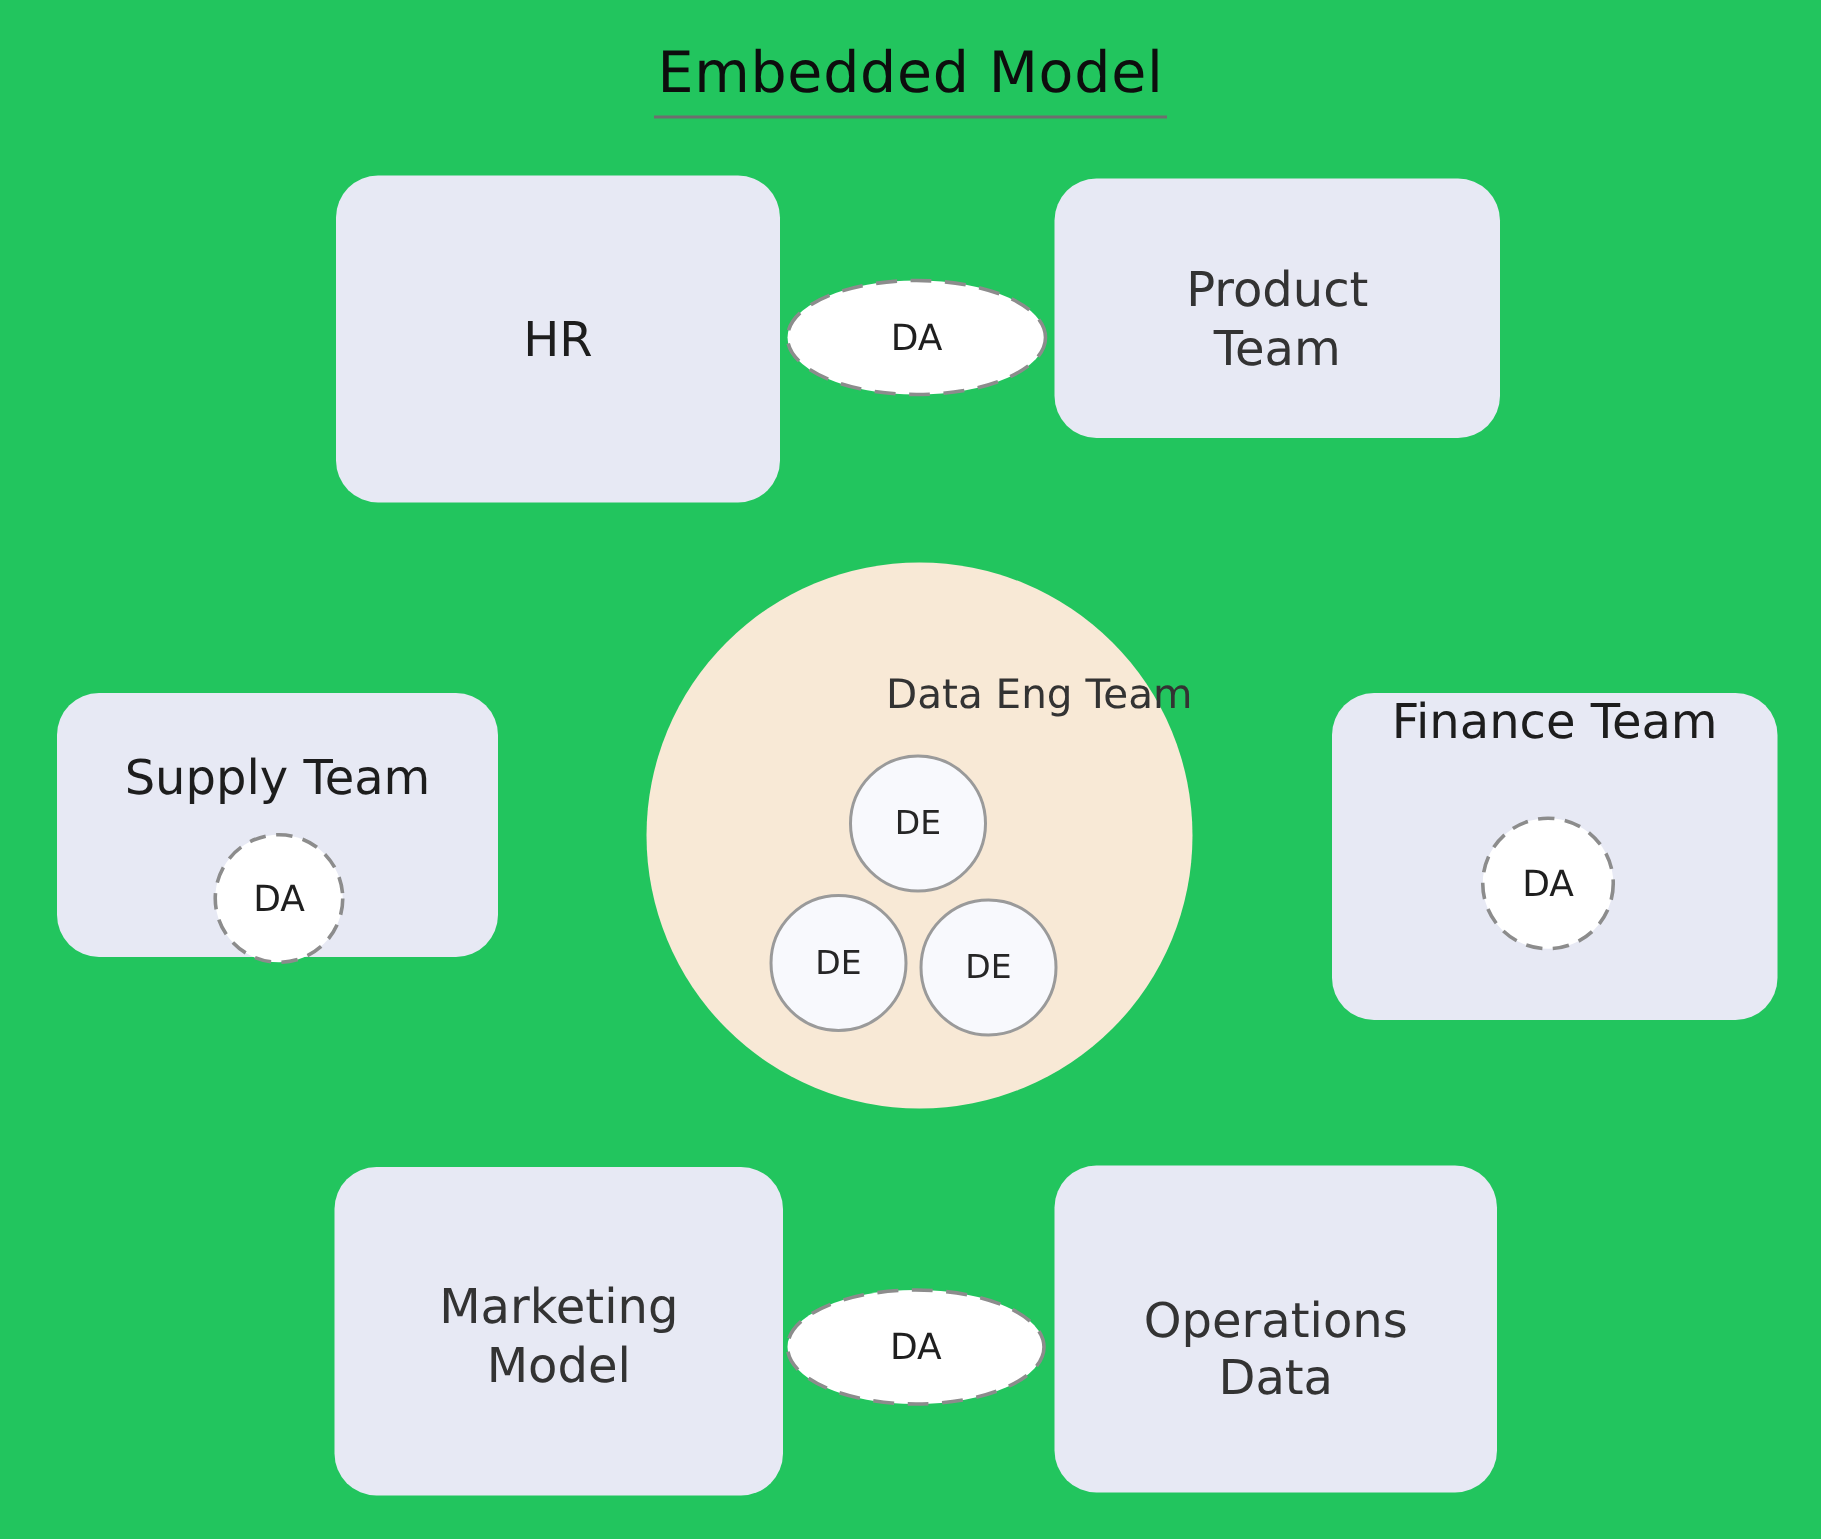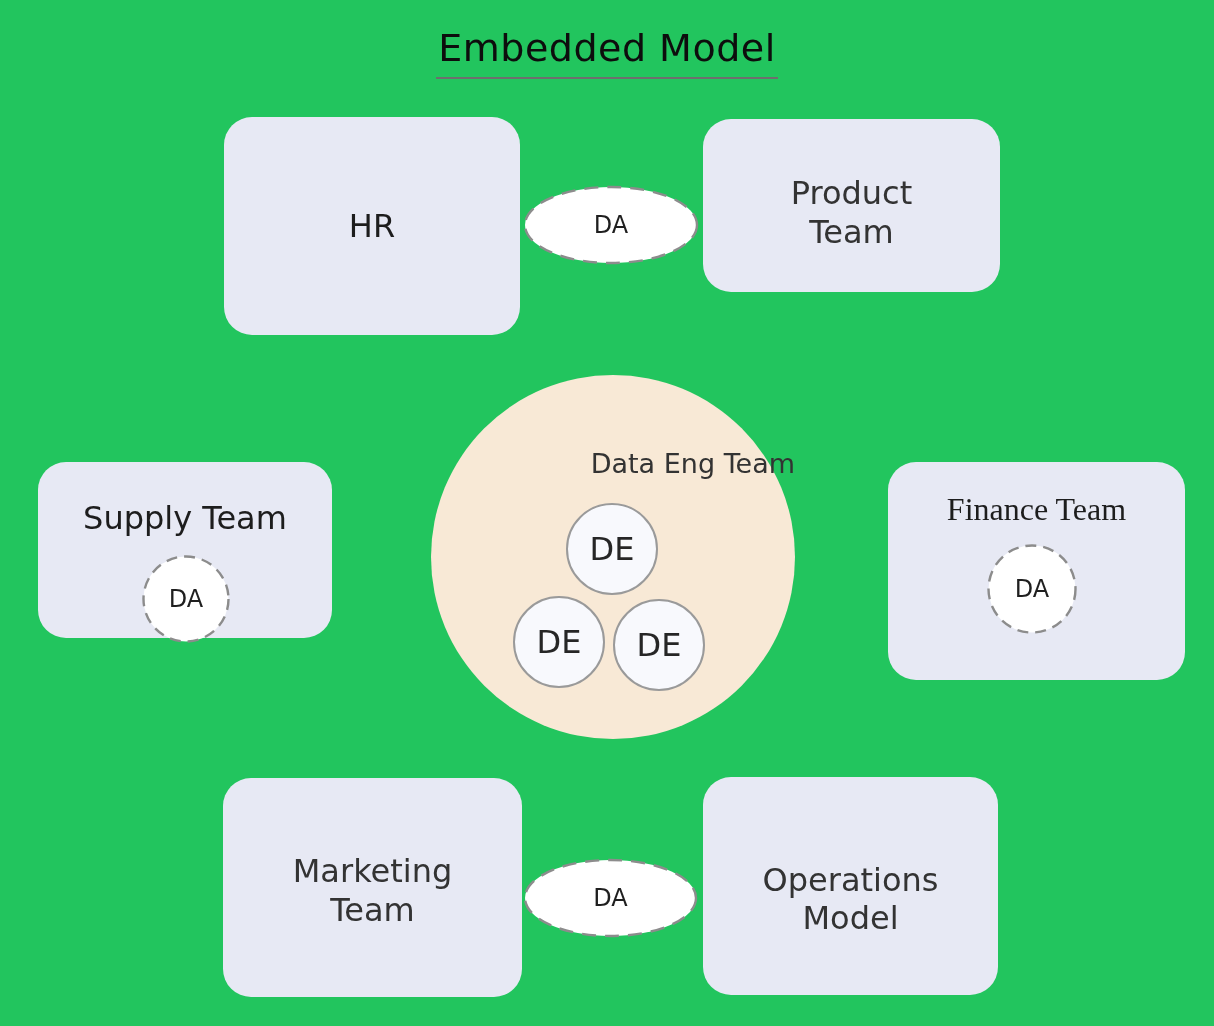--- a/index.html
+++ b/index.html
@@ -99,21 +99,21 @@
     height: 92px;
     border-radius: 50%;
     background: #f8f9fd;
     border: 2.5px solid #9a9a9a;
     box-sizing: border-box;
     display: flex;
     align-items: center;
     justify-content: center;
   }
   .eng-label {
-    font-size: 32px;
+    font-size: 22px;
     color: #262626;
   }
 </style>
 </head>
 <body>
 
 <div class="canvas">
 
   <div class="title-wrap">
     <span class="title">Embedded Model</span>
@@ -139,21 +139,21 @@
     <span class="team-label" style="padding-top:37px;">Supply Team</span>
   </div>
   <div class="analyst" style="left:142px; top:555px; width:88px; height:88px;">
     <svg viewBox="0 0 88 88">
       <circle cx="44" cy="44" r="42.5" fill="#ffffff" stroke="#8c8c8c" stroke-width="2.4" stroke-dasharray="11 7"></circle>
     </svg>
     <span class="analyst-label">DA</span>
   </div>
 
   <div class="team-box top-aligned" style="left:888px; top:462px; width:297px; height:218px;">
-    <span class="team-label" style="padding-top:28px;font-family:Liberation Serif, serif;">Finance Team</span>
+    <span class="team-label" style="">Finance Team</span>
   </div>
   <div class="analyst" style="left:987px; top:544px; width:90px; height:90px;">
     <svg viewBox="0 0 90 90">
       <circle cx="45" cy="45" r="43.5" fill="#ffffff" stroke="#8c8c8c" stroke-width="2.4" stroke-dasharray="11 7"></circle>
     </svg>
     <span class="analyst-label">DA</span>
   </div>
 
   <div class="center-circle">
     <div class="center-label">Data Eng Team</div>
@@ -163,26 +163,26 @@
     <div class="eng-circle" style="left:82px; top:221px;">
       <span class="eng-label">DE</span>
     </div>
     <div class="eng-circle" style="left:182px; top:224px;">
       <span class="eng-label">DE</span>
     </div>
   </div>
 
   <div class="team-box" style="left:223px; top:778px; width:299px; height:219px;">
     <span class="team-label charcoal" style="padding-top:6px;">Marketing
-Team</span>
+Model</span>
   </div>
 
   <div class="team-box" style="left:703px; top:777px; width:295px; height:218px;">
     <span class="team-label charcoal" style="padding-top:26px;">Operations
-Model</span>
+Data</span>
   </div>
 
   <div class="analyst" style="left:523px; top:858px; width:175px; height:80px;">
     <svg viewBox="0 0 175 80">
       <ellipse cx="87.5" cy="40" rx="85.5" ry="38" fill="#ffffff" stroke="#8c8c8c" stroke-width="2.4" stroke-dasharray="14 9"></ellipse>
     </svg>
     <span class="analyst-label">DA</span>
   </div>
 
 </div>

